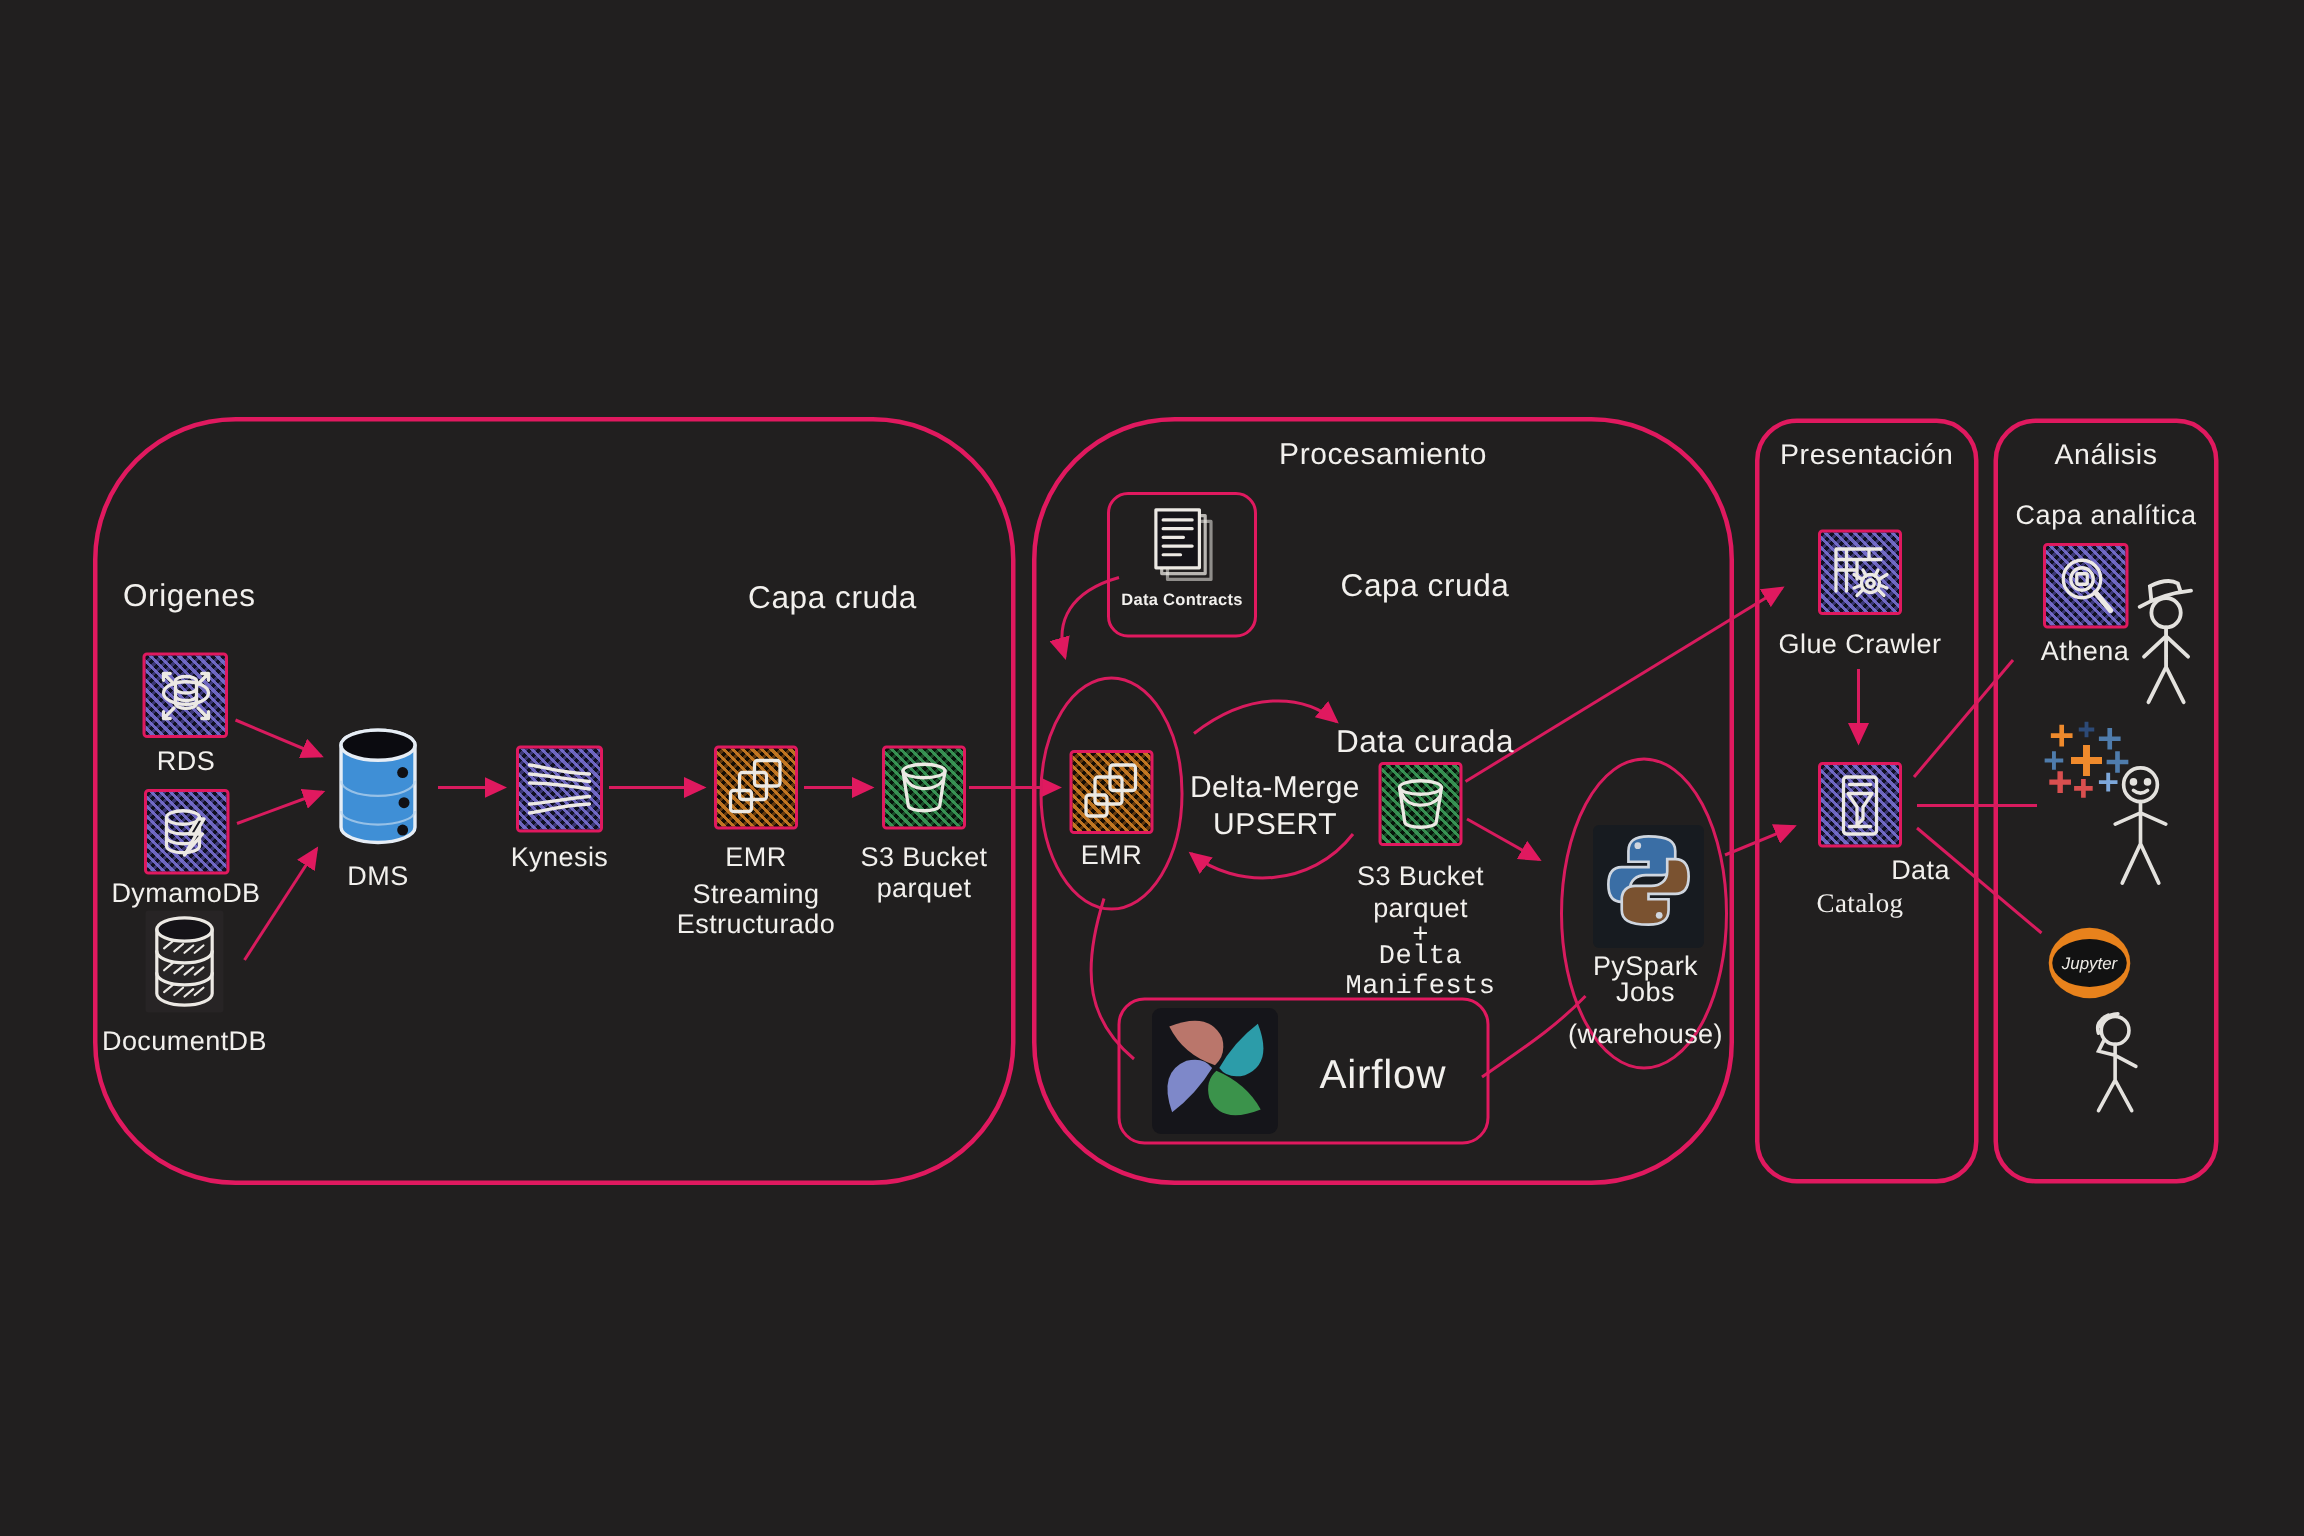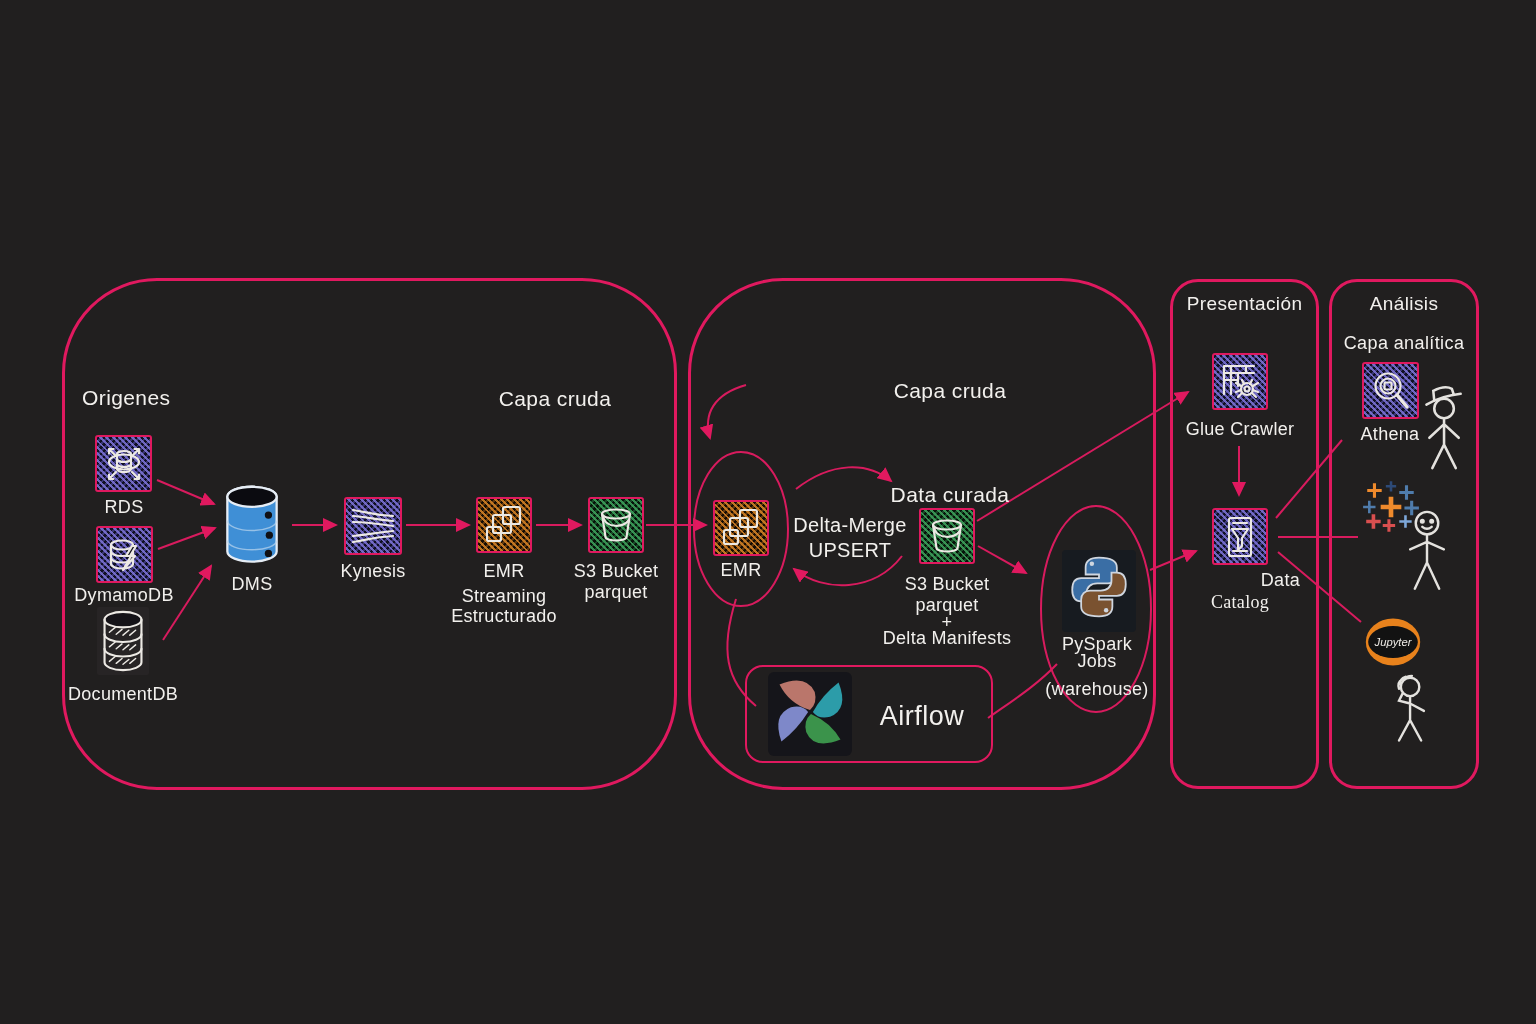--- a/index.html
+++ b/index.html
@@ -154,22 +154,34 @@
         <g class="glyph" stroke-width="2.2">
       <ellipse cx="24" cy="13" rx="14" ry="4.5"></ellipse>
       <path d="M10,13 L13.5,36 M38,13 L34.5,36 M13.5,36 a10.5,3.5 0 0 0 21,0"></path>
       <path d="M11.5,17 C15,27 31,27 37,19"></path>
     </g>
       </svg>
   </div>
   <div class="label" style="left:561px;top:561px;width:110px;">S3 Bucket</div>
   <div class="label" style="left:561px;top:582px;width:110px;">parquet</div>
 
+  <div class="title" style="left:688px;top:292px;width:468px;">Procesamiento</div>
   <div class="heading" style="left:870px;top:379px;width:160px;text-align:center;">Capa cruda</div>
 
+  <div class="rbox" style="left:738px;top:328px;width:100px;height:97px;border-radius:14px;display:flex;flex-direction:column;align-items:center;justify-content:flex-start;padding-top:6px;">
+    <svg width="62" height="58" viewBox="0 0 64 60">
+        <g class="glyph" stroke-width="2">
+      <rect x="22" y="12" width="30" height="40" opacity=".55"></rect>
+      <rect x="18" y="8" width="30" height="40" opacity=".75"></rect>
+      <rect x="14" y="4" width="30" height="40" fill="#141318"></rect>
+      <path d="M19,11 h20 M19,17 h20 M19,23 h14 M19,29 h20 M19,35 h12"></path>
+    </g>
+      </svg>
+    <div class="small-label">Data Contracts</div>
+  </div>
 
   <div class="icon-box xh-orange" style="left:713px;top:500px;width:56px;height:56px;">
     <svg width="48" height="48" viewBox="0 0 48 48">
         <g class="glyph" stroke-width="2.4">
       <rect x="23" y="6" width="17" height="17" rx="2"></rect>
       <rect x="13" y="14" width="18" height="18" rx="2"></rect>
       <rect x="7" y="26" width="14" height="14" rx="2"></rect>
     </g>
       </svg>
   </div>
@@ -184,21 +196,21 @@
         <g class="glyph" stroke-width="2.2">
       <ellipse cx="24" cy="13" rx="14" ry="4.5"></ellipse>
       <path d="M10,13 L13.5,36 M38,13 L34.5,36 M13.5,36 a10.5,3.5 0 0 0 21,0"></path>
       <path d="M11.5,17 C15,27 31,27 37,19"></path>
     </g>
       </svg>
   </div>
   <div class="label" style="left:867px;top:574px;width:160px;">S3 Bucket</div>
   <div class="label" style="left:867px;top:595px;width:160px;">parquet</div>
   <div class="label" style="left:867px;top:612px;width:160px;">+</div>
-  <div class="label" style="left:867px;top:628px;width:160px;">Delta Manifests</div>
+  <div class="label" style="left:867px;top:628px;width:160px;font-family:Liberation Mono, monospace;">Delta Manifests</div>
 
   <div class="plain-icon" style="left:1062px;top:550px;width:74px;height:82px;background:#171b20;border-radius:4px;">
     <svg width="66" height="74" viewBox="0 0 74 82">
       <path d="M37,8 C26,8 22,12 22,19 v8 h15 v4 H17 C10,31 7,36 7,44 c0,8 3,13 10,13 h6 v-9 c0,-7 5,-11 12,-11 h12 c6,0 10,-4 10,-10 v-8 c0,-7 -5,-11 -20,-11 z" fill="#3a6ea5" stroke="#cfd6df" stroke-width="2"></path>
       <circle cx="29" cy="15" r="2.5" fill="#cfd6df"></circle>
       <path d="M37,74 c11,0 15,-4 15,-11 v-8 H37 v-4 h20 c7,0 10,-5 10,-13 c0,-8 -3,-13 -10,-13 h-6 v9 c0,7 -5,11 -12,11 H27 c-6,0 -10,4 -10,10 v8 c0,7 5,11 20,11 z" fill="#7a5230" stroke="#cfd6df" stroke-width="2"></path>
       <circle cx="45" cy="67" r="2.5" fill="#cfd6df"></circle>
     </svg>
   </div>
   <div class="label" style="left:1022px;top:634px;width:150px;">PySpark</div>

